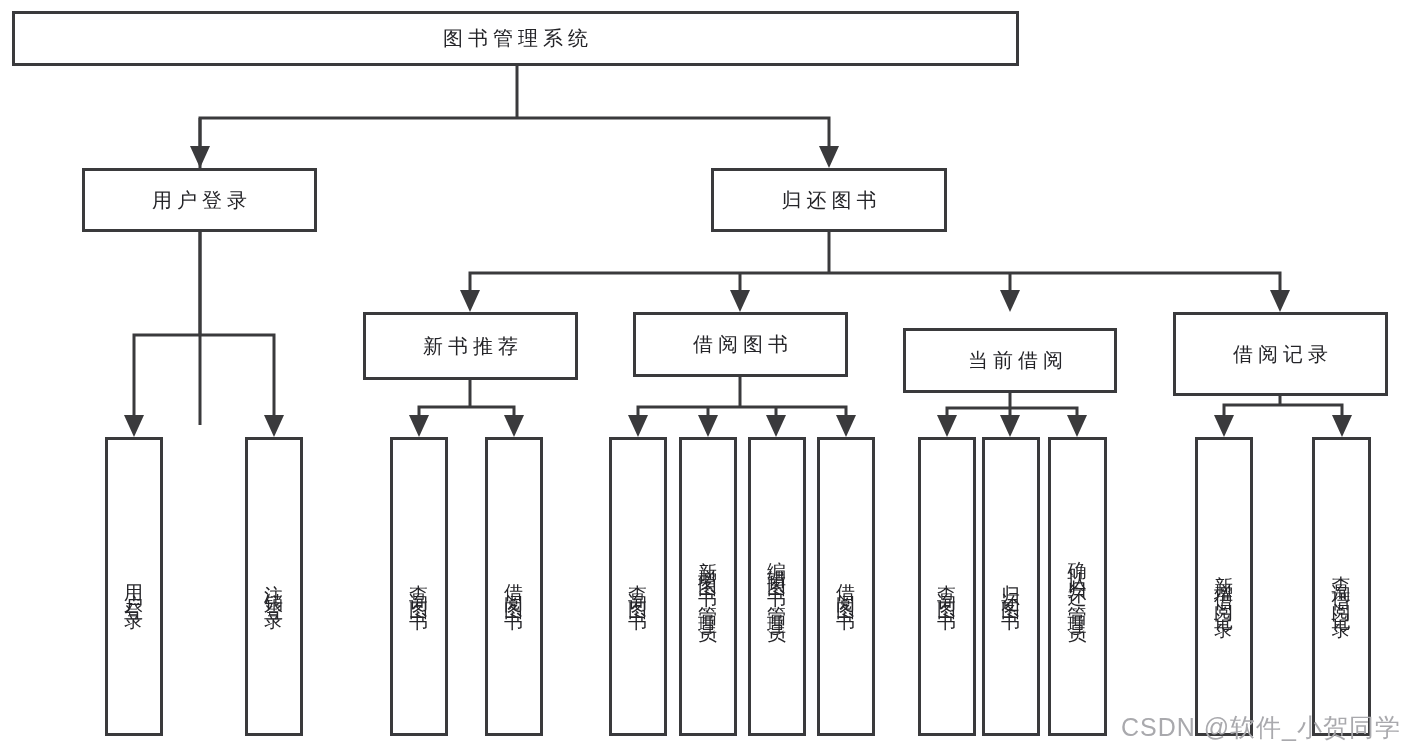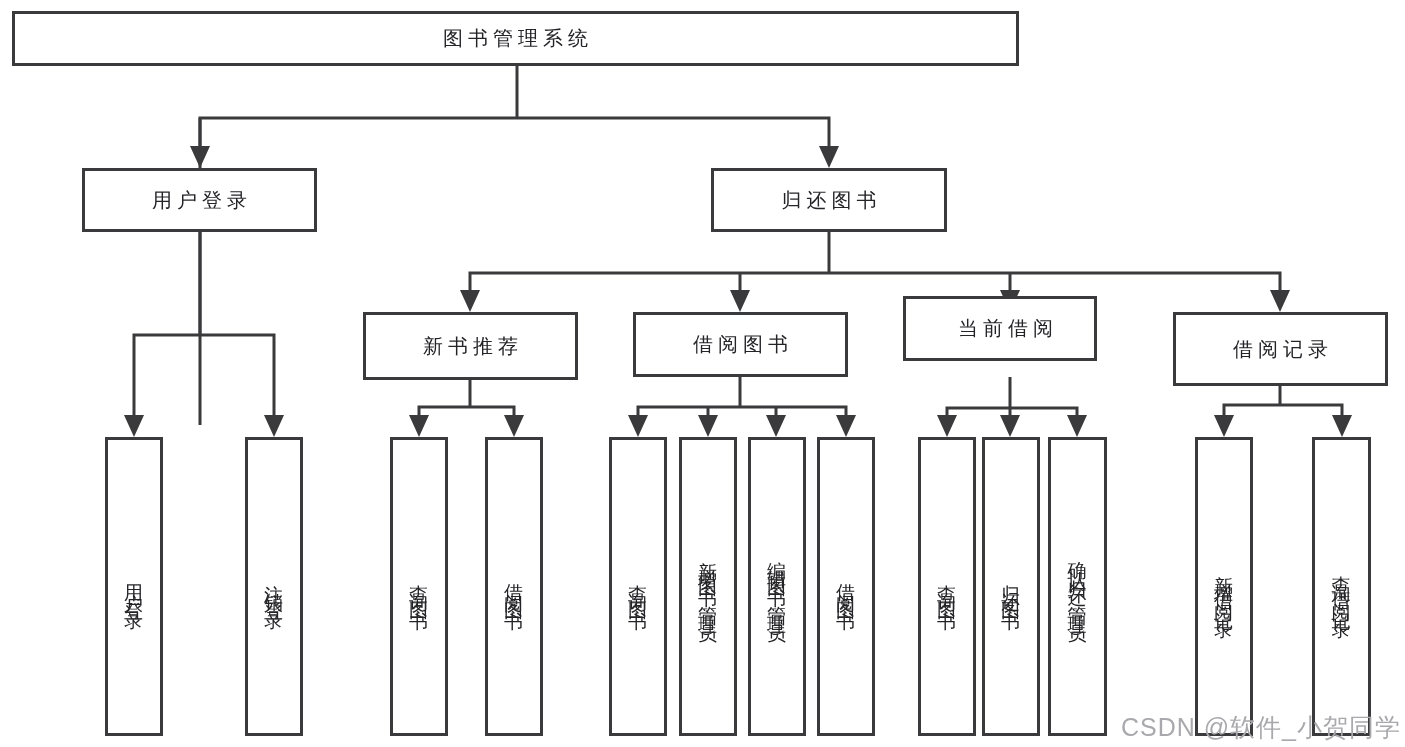--- a/index.html
+++ b/index.html
@@ -106,24 +106,24 @@
   <div class="node hnode" style="left:711px;top:168px;width:236px;height:64px;">
     <span>归还图书</span>
   </div>
 
   <div class="node hnode" style="left:363px;top:312px;width:215px;height:68px;">
     <span>新书推荐</span>
   </div>
   <div class="node hnode" style="left:633px;top:312px;width:215px;height:65px;">
     <span>借阅图书</span>
   </div>
-  <div class="node hnode" style="left:903px;top:296px;width:194px;height:65px;padding-left:11px;">
+  <div class="node hnode" style="left:903px;top:328px;width:214px;height:65px;padding-left:11px;">
     <span>当前借阅</span>
   </div>
-  <div class="node hnode" style="left:1173px;top:312px;width:215px;height:74px;">
+  <div class="node hnode" style="left:1173px;top:312px;width:215px;height:84px;">
     <span>借阅记录</span>
   </div>
 
   <div class="node vnode" style="left:105px;top:437px;width:58px;height:299px;">
     <span>用户登录</span>
   </div>
   <div class="node vnode" style="left:245px;top:437px;width:58px;height:299px;">
     <span>注销登录</span>
   </div>
 

